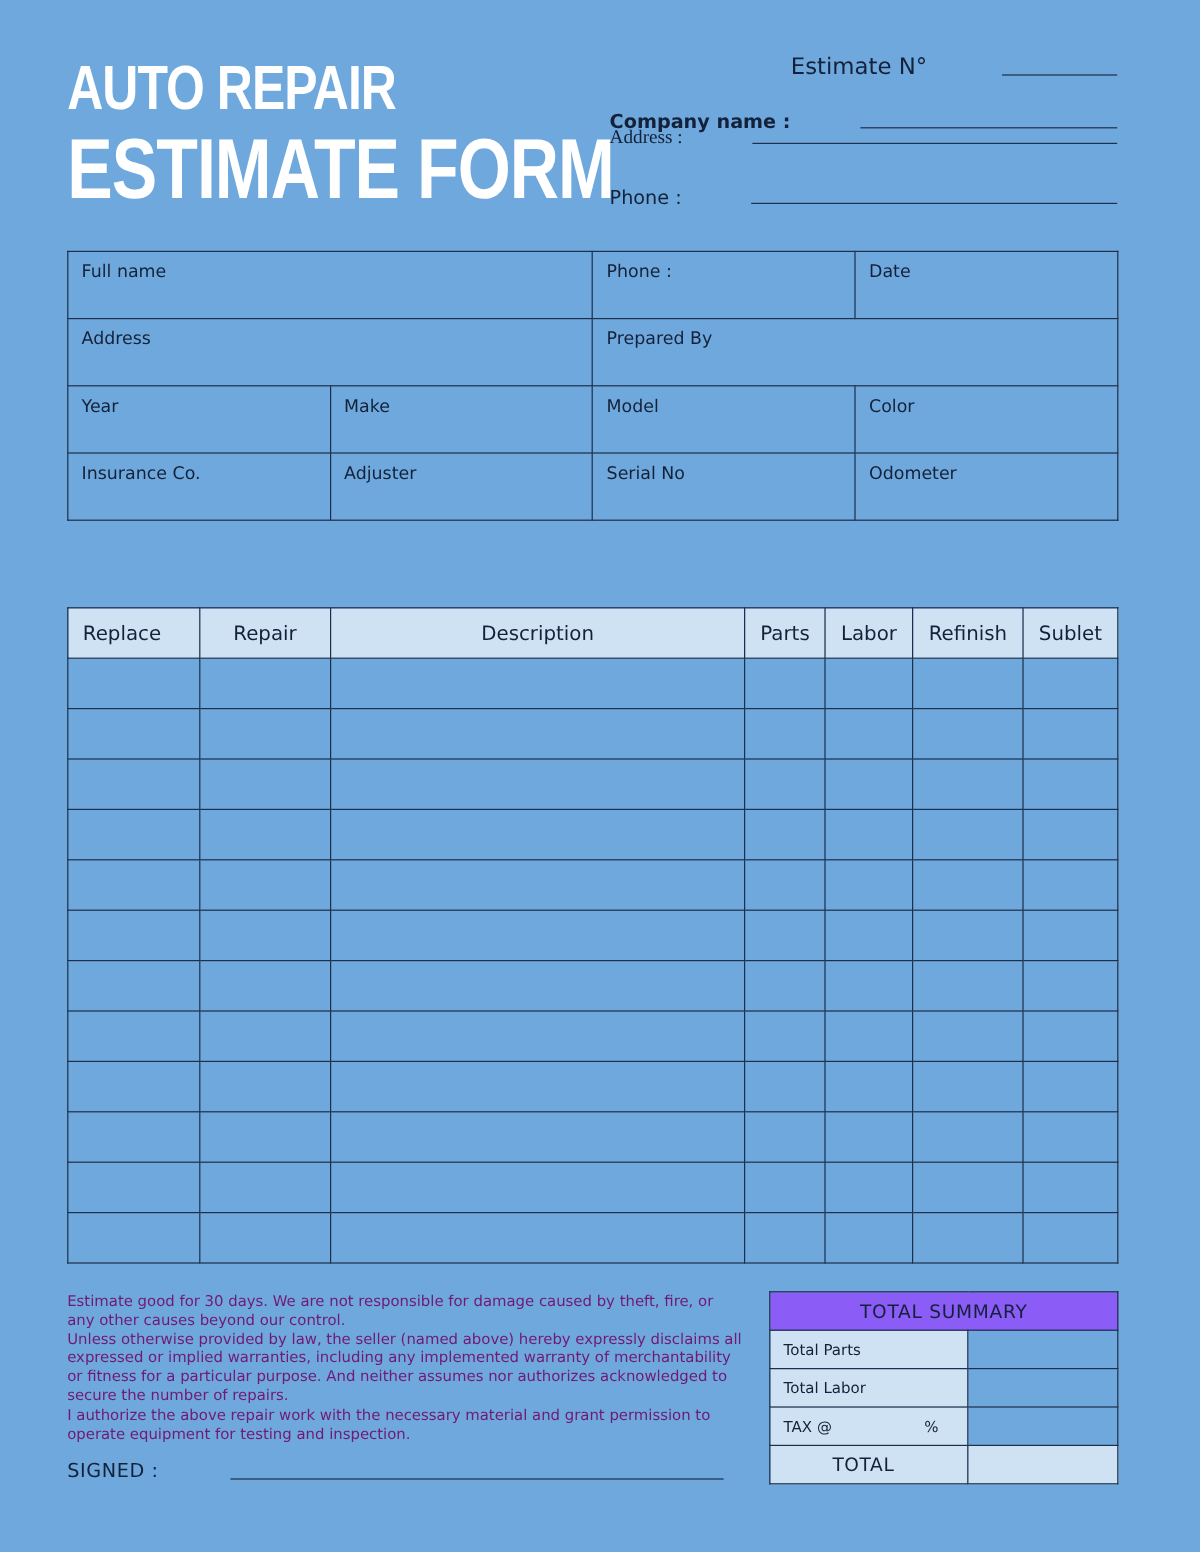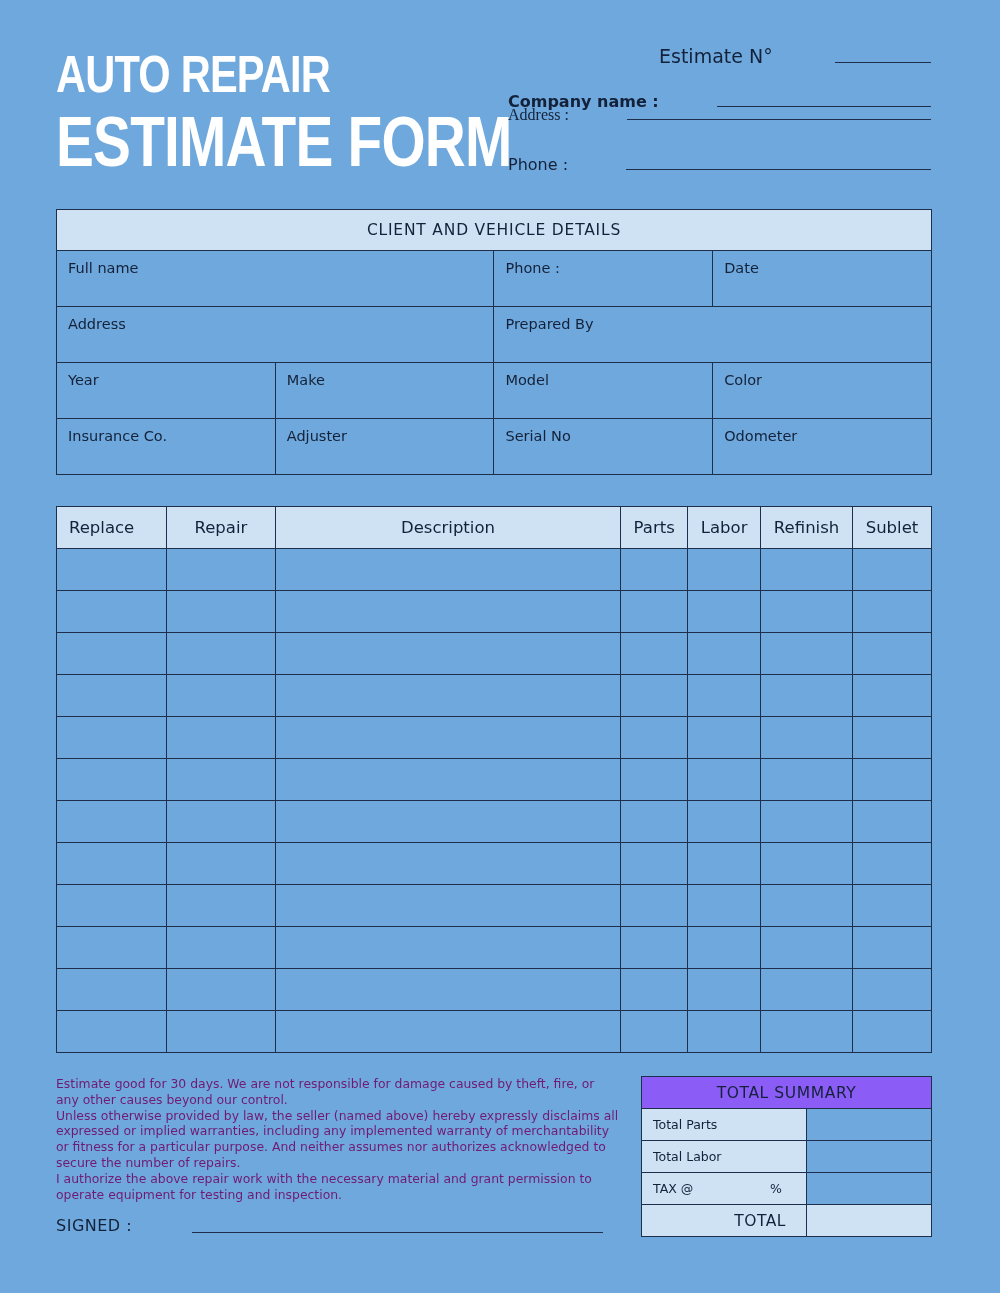--- a/index.html
+++ b/index.html
@@ -50,21 +50,21 @@
     .disclaimer p { margin: 0; }
     .signed { position: absolute; left: 56px; top: 1216px; width: 547px; }
     .signed .lbl { font-size: 16px; letter-spacing: 0.5px; }
 
     .summary { left: 641px; top: 1076px; width: 291px; }
     .summary .hdr { background: #8b5cf6; height: 31px; text-align: center; font-size: 15.5px; letter-spacing: 0.6px; font-weight: normal; }
     .summary td { height: 31px; font-size: 12.5px; }
     .summary td.lbl { background: #cfe2f3; padding-left: 11px; width: 133px; }
     .summary td.val { background: #6fa8dc; }
     .summary td.val.light { background: #cfe2f3; }
-    .summary td.total { text-align: right; padding-right: 20px; font-size: 15.5px; letter-spacing: 0.5px; }
+    .summary td.total { text-align: center; padding-right: 20px; font-size: 15.5px; letter-spacing: 0.5px; }
     .tax { display: flex; justify-content: space-between; padding-right: 24px; }
   </style>
 </head>
 <body>
 
 <div class="title1">AUTO REPAIR</div>
 <div class="title2">ESTIMATE FORM</div>
 
 <div class="hline-field estno" style="left:659px; top:45px; width:272px;">
   <span class="lbl">Estimate N°</span>
@@ -84,23 +84,20 @@
 </div>
 
 <table class="client">
   <colgroup>
       <col style="width:219px">
       <col style="width:219px">
       <col style="width:219px">
       <col style="width:219px">
     </colgroup>
   <tbody>
-      <tr>
-    <th colspan="4" class="hdr">CLIENT AND VEHICLE DETAILS</th>
-  </tr>
   <tr>
     <td colspan="2">
           <span>Full name</span>
         </td>
     <td>
           <span>Phone :</span>
         </td>
     <td>
           <span>Date</span>
         </td>

